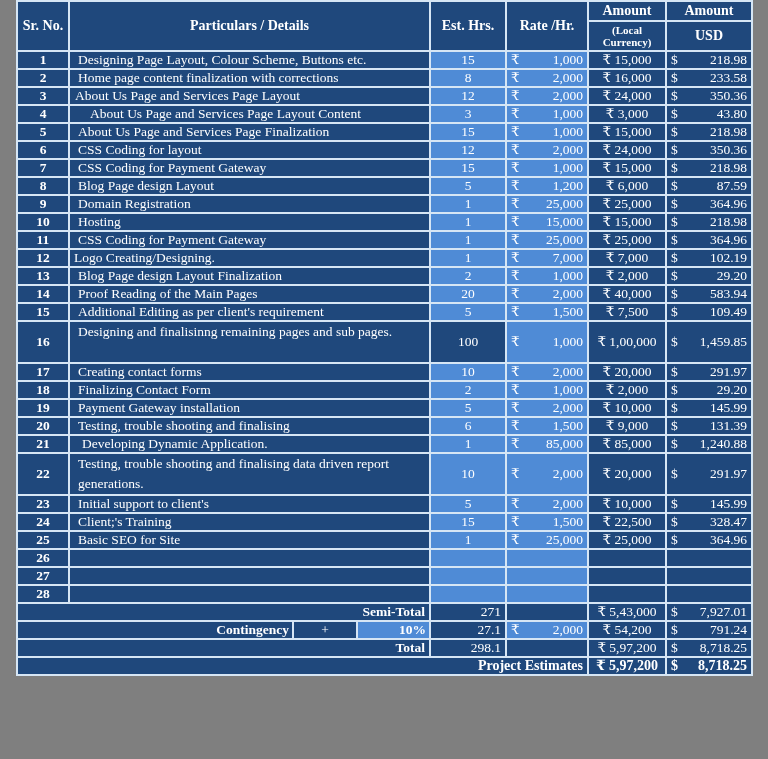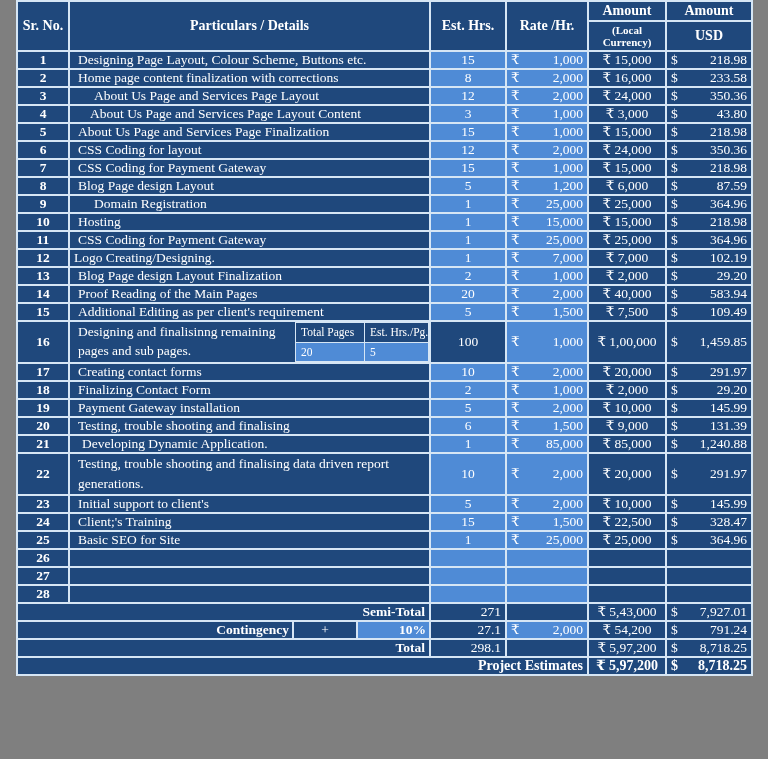--- a/index.html
+++ b/index.html
@@ -80,21 +80,21 @@
     <td class="c">₹ 16,000</td>
     <td>
             <div class="cur">
               <span>$</span>
               <span>233.58</span>
             </div>
           </td>
         </tr>
         <tr>
     <td class="sr">3</td>
-    <td class="" style="padding-left:24px;">About Us Page and Services Page Layout</td>
+    <td class="" style="padding-left:5px;">About Us Page and Services Page Layout</td>
     <td class="c light">12</td>
     <td class="light">
             <div class="cur">
               <span>₹</span>
               <span>2,000</span>
             </div>
           </td>
     <td class="c">₹ 24,000</td>
     <td>
             <div class="cur">
@@ -188,21 +188,21 @@
     <td class="c">₹ 6,000</td>
     <td>
             <div class="cur">
               <span>$</span>
               <span>87.59</span>
             </div>
           </td>
         </tr>
         <tr>
     <td class="sr">9</td>
-    <td class="" style="padding-left:24px;">Domain Registration</td>
+    <td class="" style="padding-left:8px;">Domain Registration</td>
     <td class="c light">1</td>
     <td class="light">
             <div class="cur">
               <span>₹</span>
               <span>25,000</span>
             </div>
           </td>
     <td class="c">₹ 25,000</td>
     <td>
             <div class="cur">
@@ -317,32 +317,20 @@
               <span>$</span>
               <span>109.49</span>
             </div>
           </td>
         </tr>
         <tr>
     <td class="sr">16</td>
     <td style="padding:0;height:38px">
       <div style="display:flex;height:40px">
         <div class="wrap" style="flex:1;padding:0 4px 0 8px;line-height:19px;font-size:13.5px">Designing and finalisinng remaining pages and sub pages.</div>
-        <table class="inner" style="width:134px">
-          <tbody>
-                  <tr>
-                    <td style="width:58px">Total Pages</td>
-                    <td>Est. Hrs./Pg.</td>
-                  </tr>
-          <tr>
-                    <td class="light">20</td>
-                    <td class="light">5</td>
-                  </tr>
-        </tbody>
-              </table>
       </div>
           </td>
     <td class="c ">100</td>
     <td class="light">
             <div class="cur">
               <span>₹</span>
               <span>1,000</span>
             </div>
           </td>
     <td class="c">₹ 1,00,000</td>

